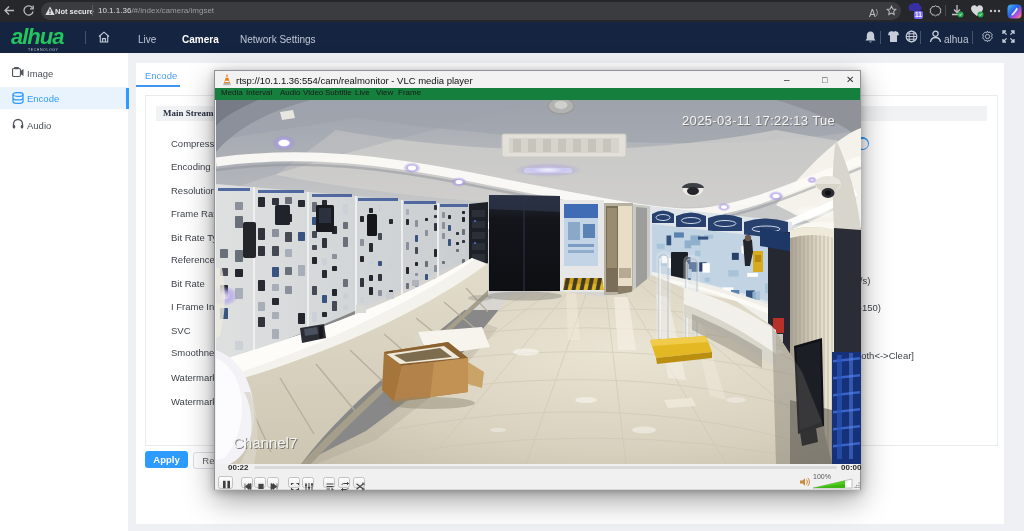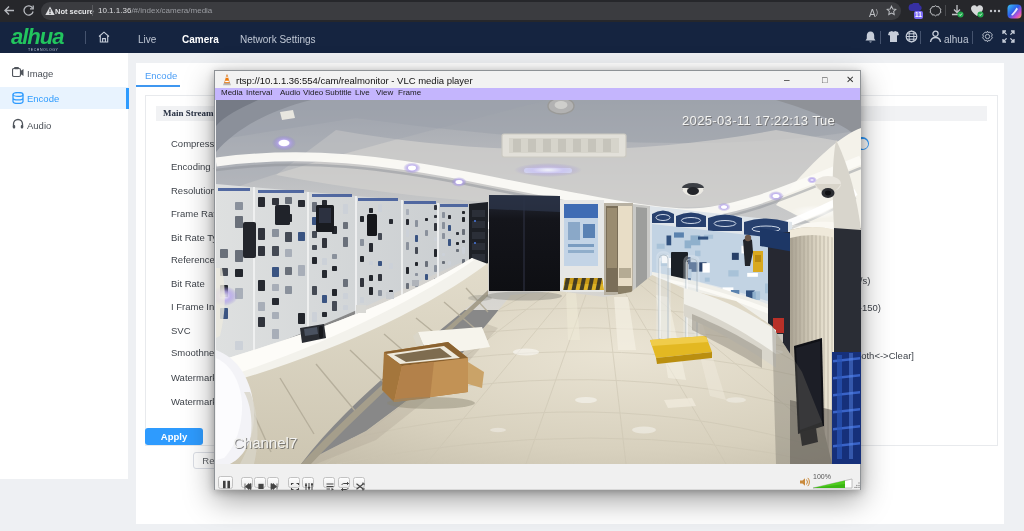--- a/index.html
+++ b/index.html
@@ -14,41 +14,41 @@
 #urltext span{color:#9b9da2}
 #notsec{position:absolute;left:55px;top:6.5px;font-size:7.5px;font-weight:bold;color:#e6e7e9}
 
 #nav{position:absolute;left:0;top:22px;width:1024px;height:31px;background:#152440}
 #logo{position:absolute;left:11px;top:2px;color:#22c55e;font-size:22px;font-weight:bold;font-style:italic;letter-spacing:-1px}
 #logotm{position:absolute;left:28px;top:26px;color:#b9c2d2;font-size:3.5px;letter-spacing:.6px}
 .navtab{position:absolute;top:12px;font-size:10px;color:#bfc7d4}
 .navsep{position:absolute;top:9px;width:1px;height:13px;background:#45536e}
 .nicon{position:absolute;top:8px;color:#c6cdd9}
 
-#sidebar{position:absolute;left:0;top:53px;width:128px;height:426px;background:#fff}
+#sidebar{position:absolute;left:0;top:53px;width:128px;height:478px;background:#fff}
 .sitem{position:absolute;left:0;width:128px;height:24px;font-size:9.5px;color:#4a4f56}
 .sitem .txt{position:absolute;left:27px;top:7px}
 .sitem.sel{background:#e8f3fe;color:#2e9bfe}
 .selbar{position:absolute;left:126px;top:35px;width:2.5px;height:21px;background:#2e9bfe}
 
 #panel{position:absolute;left:136px;top:63px;width:868px;height:461px;background:#fff}
 #tab{position:absolute;left:145px;top:70px;font-size:9.5px;color:#4a9df5}
 #tabline{position:absolute;left:136px;top:84.5px;width:44px;border-top:2.5px solid #3f97f0}
 .card{position:absolute;top:95px;height:351px;border:1px solid #e8eaed;background:#fff}
 .chead{position:absolute;top:10px;left:10px;right:10px;height:15px;background:#f1f2f4;font-family:"Liberation Serif",serif;font-weight:bold;font-size:9px;color:#273042;line-height:15px;padding-left:7px}
 .flabel{position:absolute;left:171px;font-size:9.5px;color:#40454c}
 .rtext{position:absolute;font-size:9.5px;color:#40454c}
 #toggle{position:absolute;left:843px;top:137px;width:26px;height:13px;background:#2e9bfe;border-radius:7px}
 #toggle i{position:absolute;right:1.5px;top:1.5px;width:10px;height:10px;background:#fff;border-radius:50%}
-#applybtn{position:absolute;left:145px;top:428px;width:58px;height:17px;background:#2e9bfe;border-radius:3px;color:#fff;font-size:9.5px;font-weight:bold;text-align:center;line-height:17px}
+#applybtn{position:absolute;left:145px;top:451px;width:43px;height:17px;background:#2e9bfe;border-radius:3px;color:#fff;font-size:9.5px;font-weight:bold;text-align:center;line-height:17px}
 #refreshbtn{position:absolute;left:193px;top:452px;width:52px;height:17px;background:#fff;border:1px solid #dcdfe6;border-radius:3px;color:#5f6368;font-size:9.5px;text-align:center;line-height:15px}
 
 #vlc{position:absolute;left:214px;top:70px;width:647px;height:420px;background:#f0f0f0;border:1px solid #8e9296;box-shadow:0 10px 28px rgba(0,0,0,.38),0 2px 8px rgba(0,0,0,.25)}
 #vtitle{position:absolute;left:0;top:0;width:100%;height:17px;background:#f2f2f2;font-size:10.5px;color:#111}
-#vmenu{position:absolute;left:0;top:17px;width:100%;height:12px;background:#c4b5fd;font-size:8px;color:#1a1a1a}
+#vmenu{position:absolute;left:0;top:17px;width:100%;height:12px;background:#15803d;font-size:8px;color:#1a1a1a}
 #vmenu span{margin-right:0}
 #video{position:absolute;left:1px;top:29px;width:645px;height:364px;background:#888;overflow:hidden}
 #vseek{position:absolute;left:0;top:393px;width:100%;height:8px}
 #vctrl{position:absolute;left:0;top:401px;width:100%;height:18px;border-bottom:1px solid #d8d8d8}
 .vbtn{position:absolute;border:1px solid #c2c2c2;border-radius:2.5px;background:linear-gradient(#fdfdfd,#ececec)}
 .wbtn{position:absolute;top:3px;font-size:10px;color:#333;line-height:11px}
 </style>
 </head>
 <body>
 <div id="stage">
@@ -62,21 +62,21 @@
         <path d="M11.2,1.6 L11.2,4.8 L8,4.8" fill="none" stroke="#b6b9be" stroke-width="1.3"></path>
       </svg>
     <div id="pill"></div>
     <svg class="abs" style="left:45px;top:6px" width="10" height="10" viewBox="0 0 10 10">
         <path d="M5,0.5 L9.7,9 H0.3 Z" fill="#dcdde0"></path>
         <rect x="4.4" y="3.2" width="1.2" height="3" fill="#3b3c40"></rect>
         <rect x="4.4" y="6.9" width="1.2" height="1.2" fill="#3b3c40"></rect>
       </svg>
     <div id="notsec">Not secure</div>
     <div class="abs" style="left:92px;top:5px;width:1px;height:11px;background:#5a5b5f"></div>
-    <div id="urltext">10.1.1.36<span>/#/index/camera/media</span></div>
+    <div id="urltext">10.1.1.36<span>/#/index/camera/imgset</span></div>
 
     <div class="cicon" style="left:869px;top:6px;font-size:10px;color:#c0c2c6">A<span style="font-size:6.5px;vertical-align:3px">)</span></div>
     <svg class="abs" style="left:886px;top:5px" width="11" height="11" viewBox="0 0 24 24">
         <path d="M12,2.5 L14.9,8.6 21.5,9.5 16.7,14.1 17.9,20.7 12,17.5 6.1,20.7 7.3,14.1 2.5,9.5 9.1,8.6 Z" fill="none" stroke="#b9bbbf" stroke-width="2.2"></path>
       </svg>
 
     <svg class="abs" style="left:908px;top:3px" width="15" height="16" viewBox="0 0 15 16">
         <path d="M4,8 a3.5,3.5 0 0 1 0.3,-7 a4,4 0 0 1 7.4,1.2 a3,3 0 0 1 -0.7,5.8 Z" fill="#3730a3"></path>
         <rect x="6" y="8" width="9" height="8" rx="2" fill="#7c6cf8"></rect>
         <text x="10.5" y="14.2" font-size="6.5" font-weight="bold" fill="#fff" text-anchor="middle">11</text>
@@ -672,20 +672,26 @@
 <path d="M0,250 C22,258 36,280 38,310 C39,336 30,356 14,364 L0,364 Z" fill="#f3f3f7"></path>
 <path d="M0,258 C14,264 24,280 26,302 C27,324 20,346 8,358 L0,360 Z" fill="#fcfcfe"></path>
 <path d="M28,292 C36,306 38,330 32,348 L24,364 L38,364 C44,340 42,310 34,292 Z" fill="#d8d4c8" opacity="0.8"></path>
 <ellipse cx="8" cy="196" rx="14" ry="10" fill="url(#glowp)" opacity="0.9"></ellipse>
 <path d="M0,168 L6,168 C10,190 10,212 4,236 L0,238 Z" fill="#eceade" opacity="0.8"></path>
 <text x="467" y="26" font-family="Liberation Sans, sans-serif" font-size="13" letter-spacing="0.35" fill="#6a6a6a" opacity="0.8">2025-03-11 17:22:13 Tue</text>
 <text x="466" y="25" font-family="Liberation Sans, sans-serif" font-size="13" letter-spacing="0.35" fill="#f4f4f2">2025-03-11 17:22:13 Tue</text>
 <text x="18" y="349" font-family="Liberation Sans, sans-serif" font-size="15" fill="#555" opacity="0.7">Channel7</text>
 <text x="17" y="348" font-family="Liberation Sans, sans-serif" font-size="15" fill="#f2f2f0">Channel7</text>
 </svg></div>
+    <div id="vseek">
+      <span class="abs" style="left:13px;top:-1px;font-size:8px;font-weight:bold;color:#2a2a2a">00:22</span>
+      <div class="abs" style="left:39px;top:1.5px;width:583px;height:3.5px;background:#dadada;border-radius:2px"></div>
+
+      <span class="abs" style="left:626px;top:-1px;font-size:8px;font-weight:bold;color:#2a2a2a">00:00</span>
+    </div>
     <div id="vctrl">
       <div class="vbtn" style="left:3px;top:4px;width:15px;height:13px"><svg width="15" height="13" viewBox="0 0 15 13">
             <rect x="4" y="2.8" width="2.6" height="7.4" fill="#404040"></rect>
             <rect x="8.4" y="2.8" width="2.6" height="7.4" fill="#404040"></rect>
           </svg></div>
       <div class="vbtn" style="left:26px;top:5px;width:12px;height:11px"><svg width="12" height="11" viewBox="0 0 12 11">
             <path d="M3,2.5 V8.5 M9,2.5 L4.5,5.5 L9,8.5 Z M7,2.5 L3.5,5.5 L7,8.5 Z" fill="#444" stroke="#444" stroke-width="0.8"></path>
           </svg></div>
       <div class="vbtn" style="left:39px;top:5px;width:12px;height:11px"><svg width="12" height="11" viewBox="0 0 12 11">
             <rect x="3.4" y="2.8" width="5.2" height="5.2" fill="#444"></rect>

